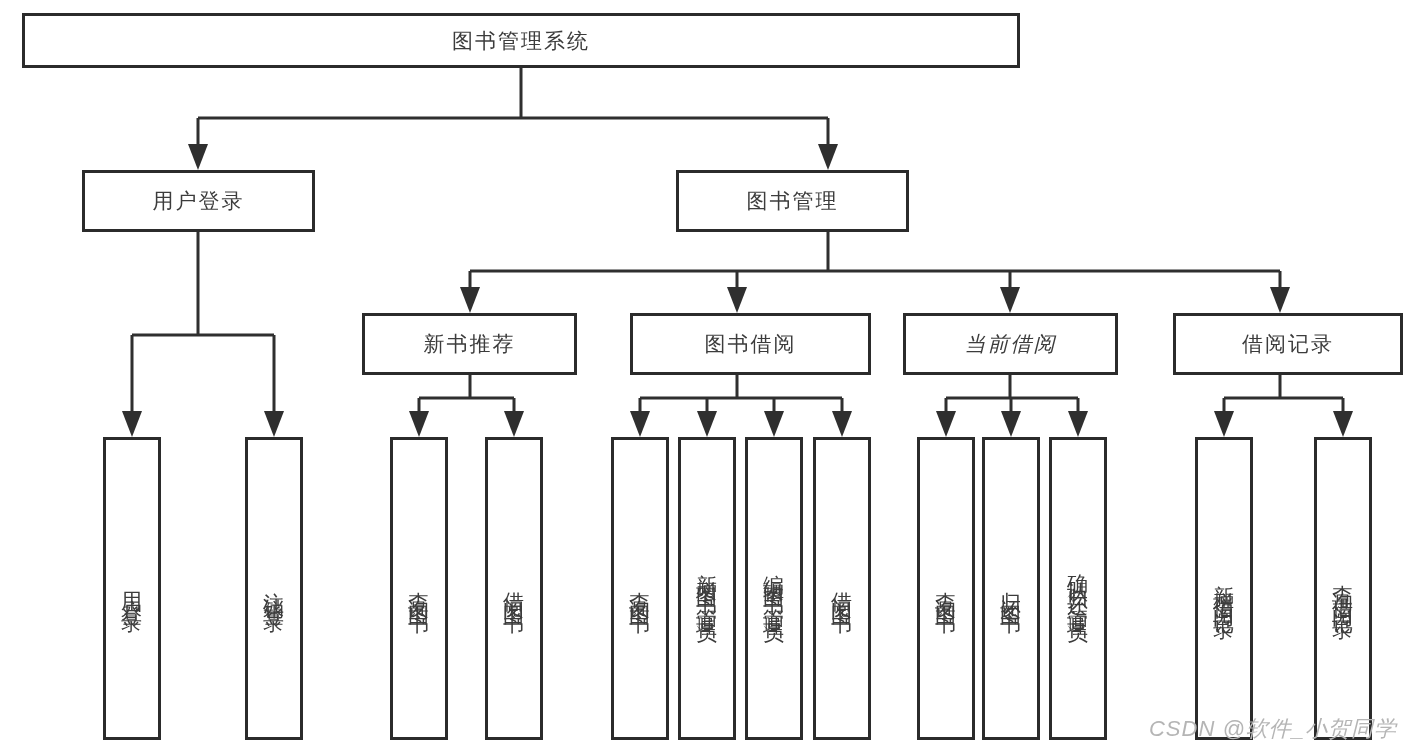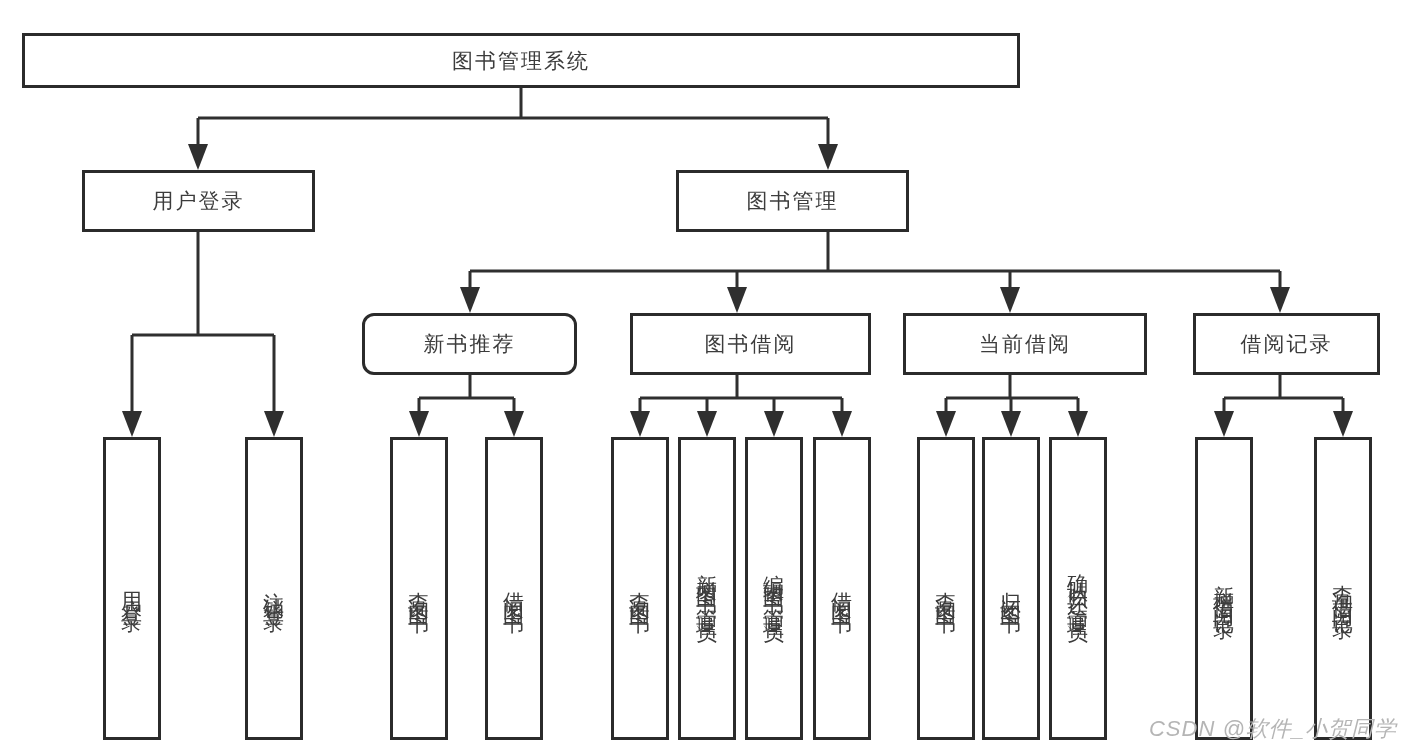--- a/index.html
+++ b/index.html
@@ -83,29 +83,29 @@
     <path class="ln" d="M1010,375 V398 M946,398 H1078 M946,398 V413 M1011,398 V413 M1078,398 V413"></path>
     <polygon class="ar" points="936,411 956,411 946,437"></polygon>
     <polygon class="ar" points="1001,411 1021,411 1011,437"></polygon>
     <polygon class="ar" points="1068,411 1088,411 1078,437"></polygon>
 
     <path class="ln" d="M1280,375 V398 M1224,398 H1343 M1224,398 V413 M1343,398 V413"></path>
     <polygon class="ar" points="1214,411 1234,411 1224,437"></polygon>
     <polygon class="ar" points="1333,411 1353,411 1343,437"></polygon>
   </svg>
 
-  <div class="node" style="left:22px;top:13px;width:998px;height:55px;margin-top:20px;">图书管理系统</div>
+  <div class="node" style="left:22px;top:13px;width:998px;height:55px;">图书管理系统</div>
 
   <div class="node" style="left:82px;top:170px;width:233px;height:62px;">用户登录</div>
   <div class="node" style="left:676px;top:170px;width:233px;height:62px;">图书管理</div>
 
-  <div class="node" style="left:362px;top:313px;width:215px;height:62px;border-radius:12px;">新书推荐</div>
+  <div class="node" style="left:362px;top:313px;width:215px;height:62px;">新书推荐</div>
   <div class="node" style="left:630px;top:313px;width:241px;height:62px;">图书借阅</div>
-  <div class="node" style="left:903px;top:313px;width:244px;height:62px;">当前借阅</div>
-  <div class="node" style="left:1173px;top:313px;width:187px;height:62px;margin-left:20px;">借阅记录</div>
+  <div class="node" style="left:903px;top:313px;width:215px;height:62px;font-style:italic;">当前借阅</div>
+  <div class="node" style="left:1173px;top:313px;width:230px;height:62px;">借阅记录</div>
 
   <div class="node vnode" style="left:103px;top:437px;width:58px;height:303px;">用户登录</div>
   <div class="node vnode" style="left:245px;top:437px;width:58px;height:303px;">注销登录</div>
 
   <div class="node vnode" style="left:390px;top:437px;width:58px;height:303px;">查询图书</div>
   <div class="node vnode" style="left:485px;top:437px;width:58px;height:303px;">借阅图书</div>
 
   <div class="node vnode" style="left:611px;top:437px;width:58px;height:303px;">查询图书</div>
   <div class="node vnode" style="left:678px;top:437px;width:58px;height:303px;">新增图书（管理员）</div>
   <div class="node vnode" style="left:745px;top:437px;width:58px;height:303px;">编辑图书（管理员）</div>

